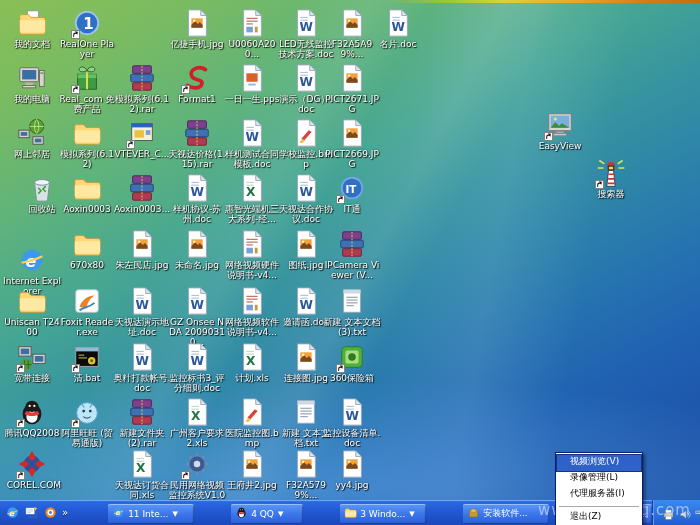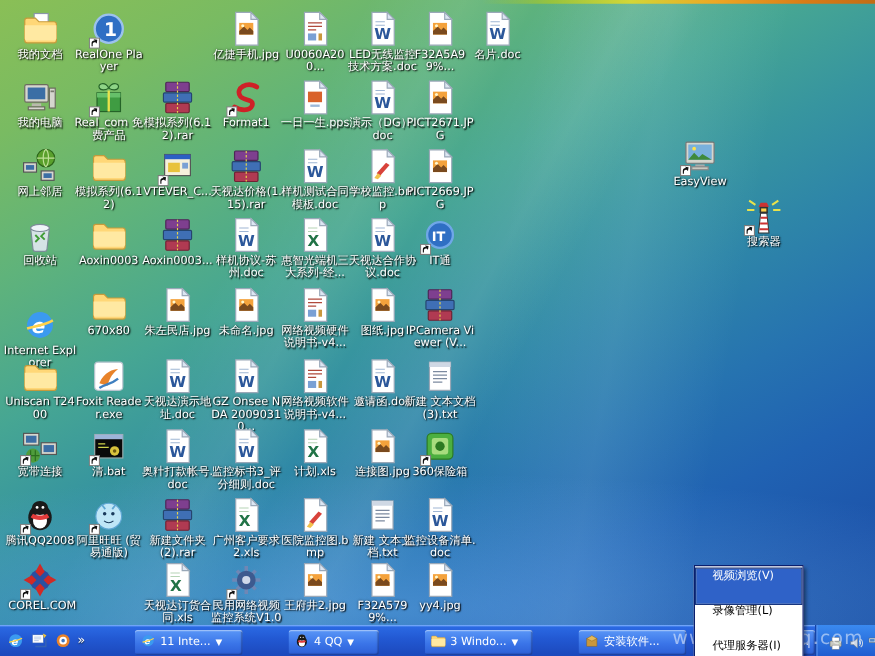--- a/index.html
+++ b/index.html
@@ -16,21 +16,21 @@
   
   .dicon{position:absolute;width:58px;text-align:center;cursor:default;z-index:5;}
   .glyph{width:30px;height:30px;margin:0 auto;position:relative;display:block;}
   .glyph svg{width:100%;height:100%;display:block;}
   .glyph .sc{position:absolute;left:-1px;bottom:-1px;width:9px;height:9px;}
   .lbl{display:block;margin-top:1px;font-size:9px;line-height:10px;color:#fff;
     text-shadow:1px 1px 1px rgba(0,0,0,.9),0 0 2px rgba(0,0,0,.65);word-break:break-all;}
   
   #ctx{position:absolute;left:555px;top:452px;width:84px;background:#fff;border:1px solid #0a1f6e;
     box-shadow:2px 2px 3px rgba(0,0,0,.45);padding:2px 1px;z-index:30;font-size:9px;}
-  .mi{height:28px;line-height:12px;padding:0 3px 0 13px;color:#000;white-space:nowrap;}
+  .mi{height:16px;line-height:12px;padding:0 3px 0 13px;color:#000;white-space:nowrap;}
   .mi.hl{background:#2f62c8;color:#fff;outline:1px solid #17357e;}
   .msep{border-top:1px solid #aaa;margin:3px 2px;height:0;}
   
   #taskbar{position:absolute;left:0;bottom:0;width:700px;height:25px;z-index:20;display:flex;align-items:center;
     background:linear-gradient(#3f82f0 0%,#2a68e2 8%,#2258d2 45%,#1c49bd 95%);
     box-shadow:inset 0 1px 0 #6fa3f8;}
   #startbtn{flex:0 0 auto;height:25px;display:flex;align-items:center;gap:3px;padding:0 12px 0 4px;
     background:linear-gradient(#5cba4a,#379a2b 50%,#2a7d21);border-radius:0 10px 10px 0;
     box-shadow:inset 0 1px 1px #9fdc8a,1px 0 3px rgba(0,0,0,.45);
     color:#fff;font-weight:bold;font-style:italic;font-size:12px;text-shadow:1px 1px 1px rgba(0,0,0,.55);cursor:pointer;}
@@ -300,21 +300,21 @@
           <svg viewBox="0 0 32 32">
             <path d="M7 2h13l6 6v22H7z" fill="#fff" stroke="#9aa8b8"></path>
             <path d="M20 2v6h6z" fill="#dce6f2" stroke="#9aa8b8"></path>
             <rect x="10" y="11" width="12" height="10" fill="#f4a23c"></rect>
             <path d="M10 18l4-4 3 3 2-2 3 3v3H10z" fill="#7a4a1e"></path>
             <circle cx="13" cy="13.5" r="1.3" fill="#fff7cc"></circle>
           </svg>
         </span>
         <span class="lbl">PICT2669.JPG</span>
       </div>
-      <div class="dicon" style="left: 3px; top: 173px;">
+      <div class="dicon" style="left: 13px; top: 173px;">
         <span class="glyph">
           <svg viewBox="0 0 32 32">
             <path d="M8 10h16l-2 18c0 1-1 2-2 2h-8c-1 0-2-1-2-2z" fill="#dfe8ef" stroke="#7d8a99" opacity="0.92"></path>
             <ellipse cx="16" cy="10" rx="8" ry="3" fill="#eef4f8" stroke="#7d8a99"></ellipse>
             <path d="M12 16l3 3-3 3M20 14l-3 3 3 3" stroke="#3f9c35" fill="none" stroke-width="1.6"></path>
           </svg>
         </span>
         <span class="lbl">回收站</span>
       </div>
       <div class="dicon" style="left: 58px; top: 173px;">

